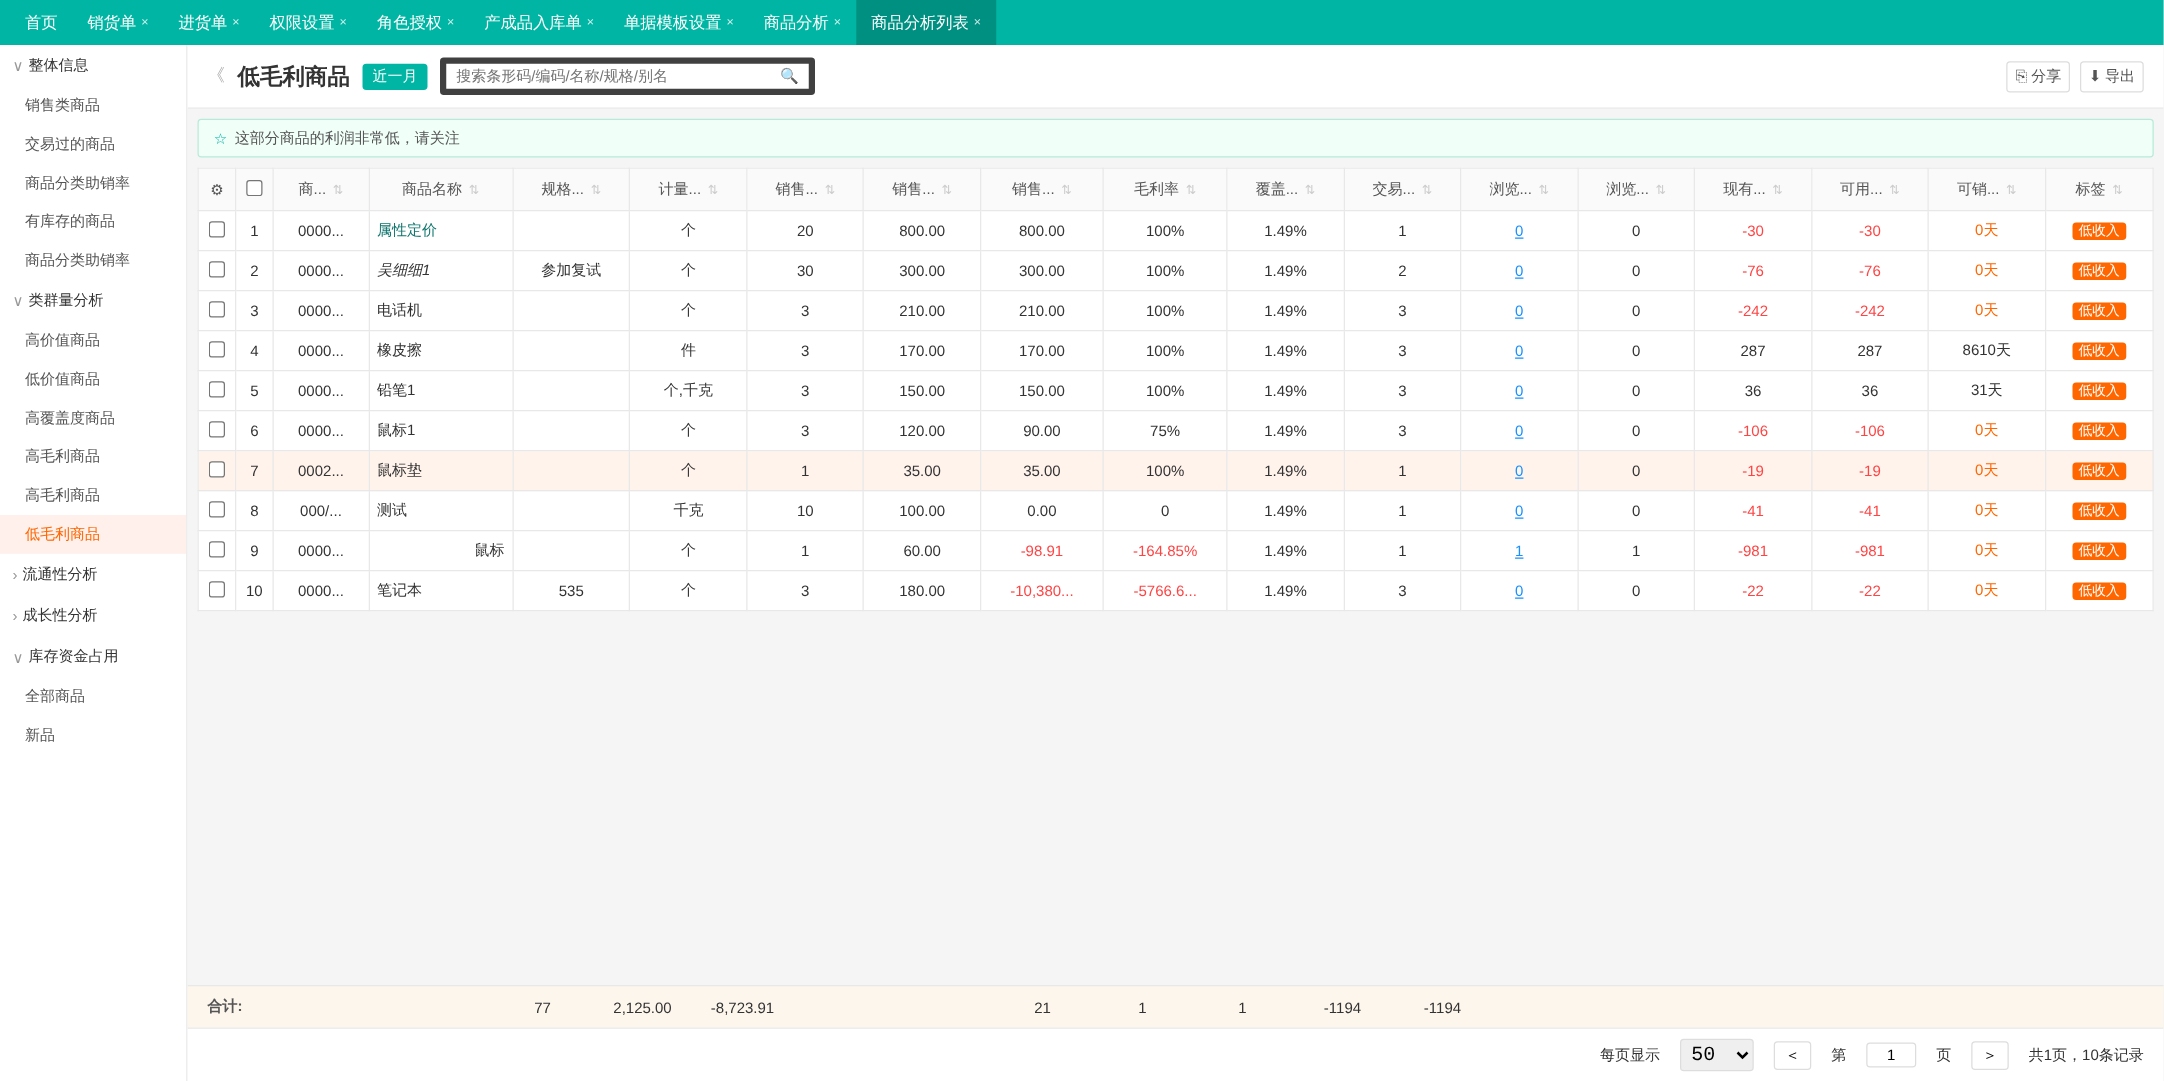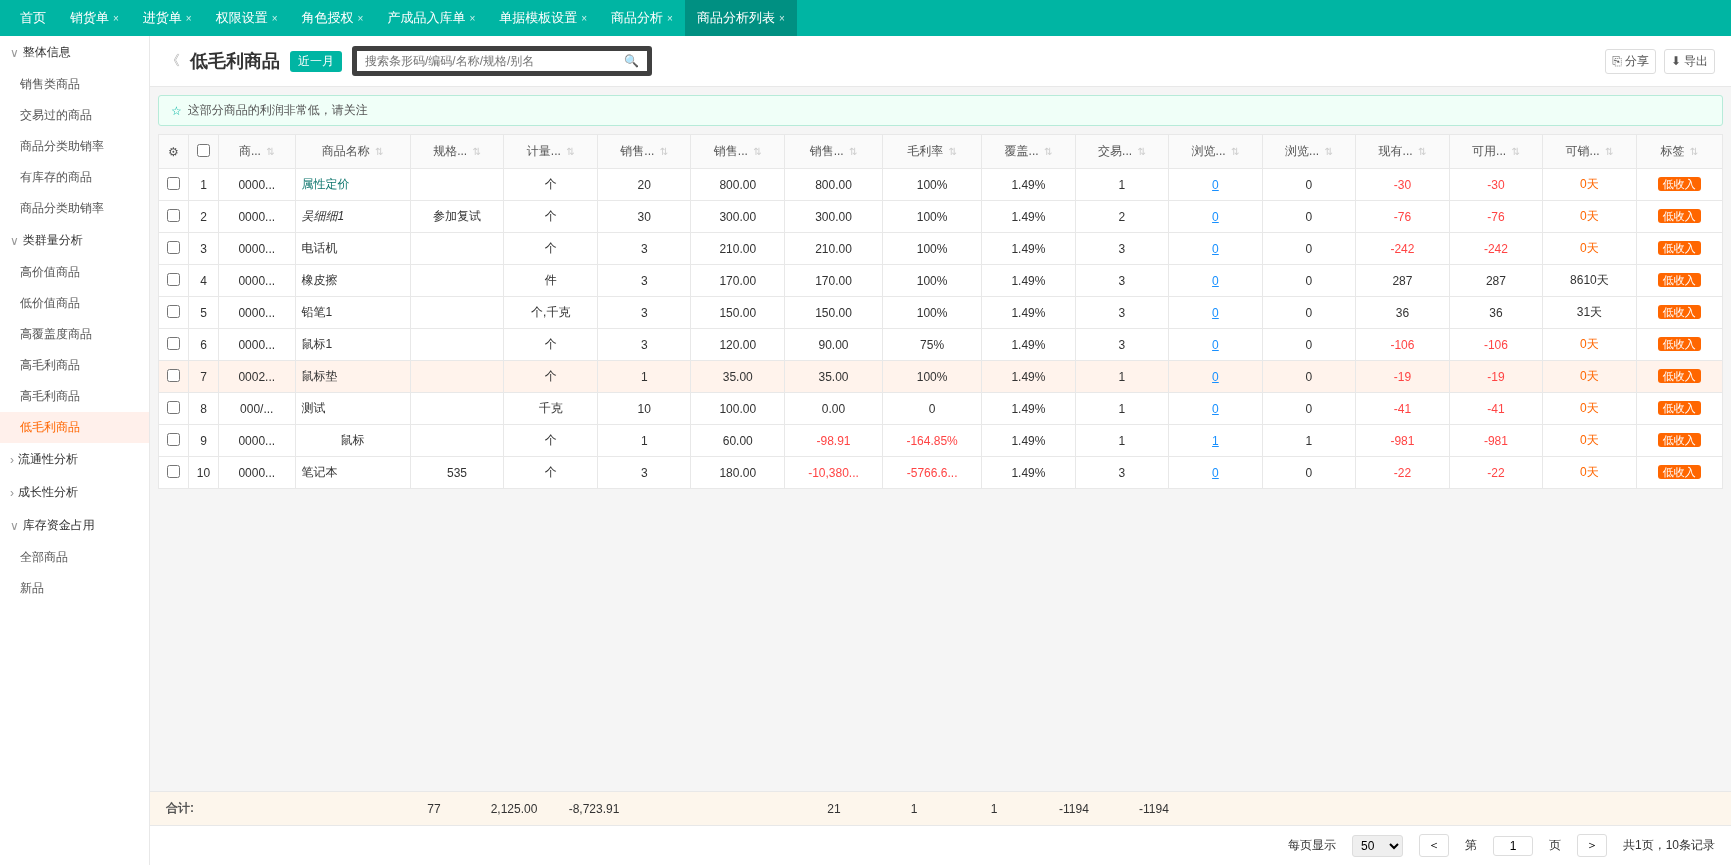--- a/index.html
+++ b/index.html
@@ -202,21 +202,22 @@
       display: flex;
       align-items: center;
       justify-content: flex-end;
       gap: 16px;
       font-size: 12px;
     }
     .pagination-bar select {
       border: 1px solid #ddd;
       border-radius: 3px;
       padding: 2px 4px;
-      font-size: 12px;
+      font-size: 16px;
+      font-family: Liberation Mono, monospace;
     }
     .page-btn {
       border: 1px solid #ddd;
       background: #fff;
       padding: 2px 8px;
       border-radius: 3px;
       cursor: pointer;
       font-size: 12px;
     }
     .page-input {
@@ -528,21 +529,21 @@
       <td>0</td>
       <td class="red-text">-41</td>
       <td class="red-text">-41</td>
       <td class="orange-text">0天</td>
       <td><span class="tag-label">低收入</span></td>
     </tr>
             <tr>
       <td><input type="checkbox" style=""></td>
       <td>9</td>
       <td>0000...</td>
-      <td style="text-align:center;cursor:pointer;color:#333;">鼠标</td>
+      <td style="text-align:right;cursor:pointer;color:#333;">鼠标</td>
       <td></td>
       <td>个</td>
       <td>1</td>
       <td>60.00</td>
       <td class="red-text">-98.91</td>
       <td class="red-text">-164.85%</td>
       <td>1.49%</td>
       <td>1</td>
       <td class="link-text">1</td>
       <td>1</td>

